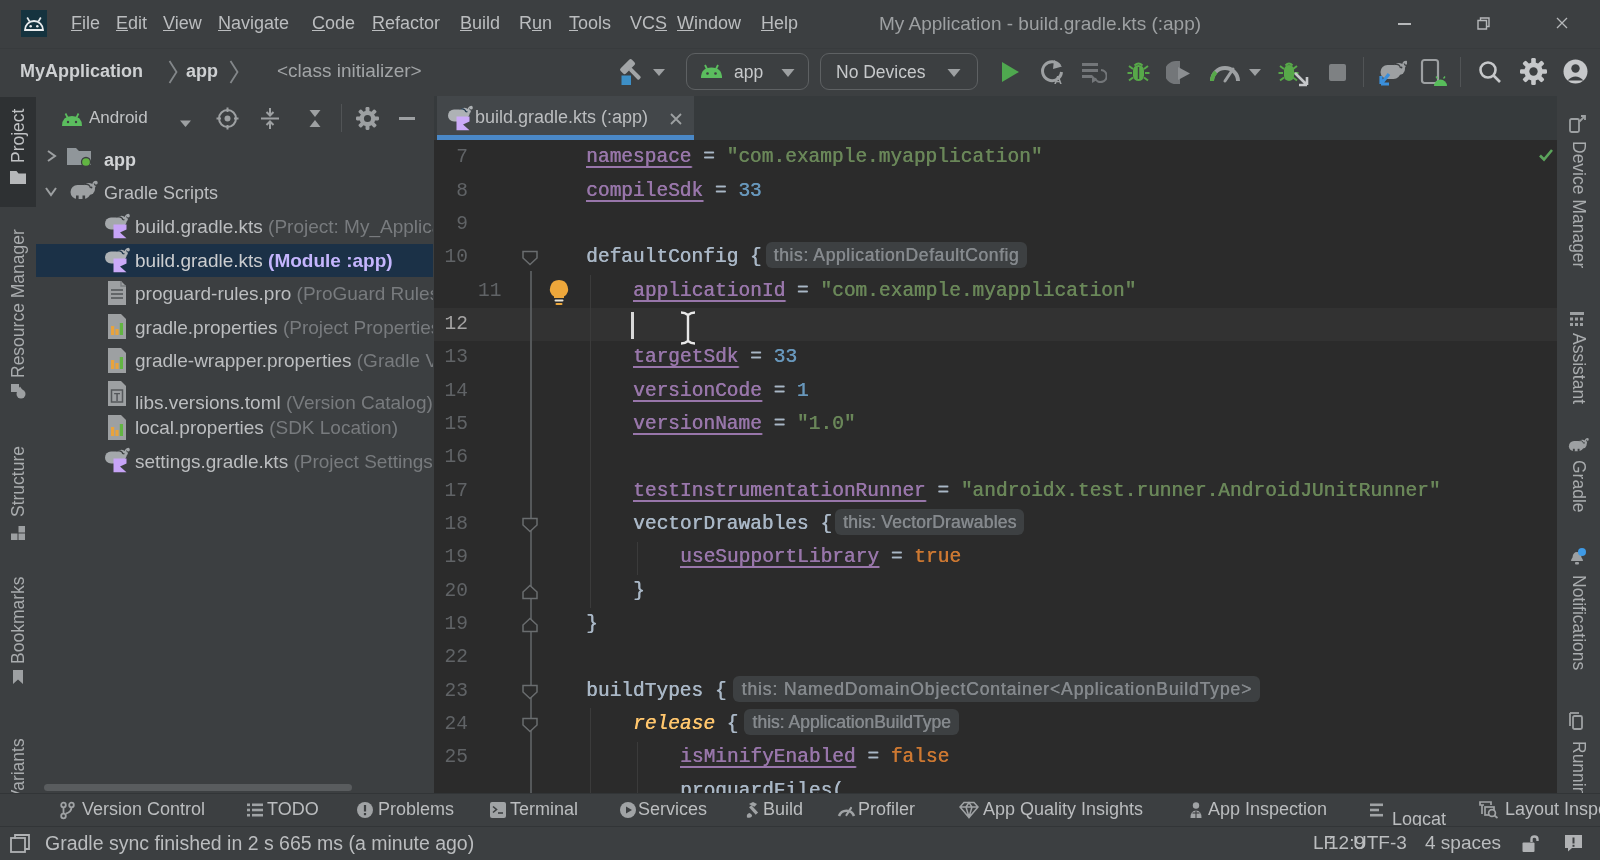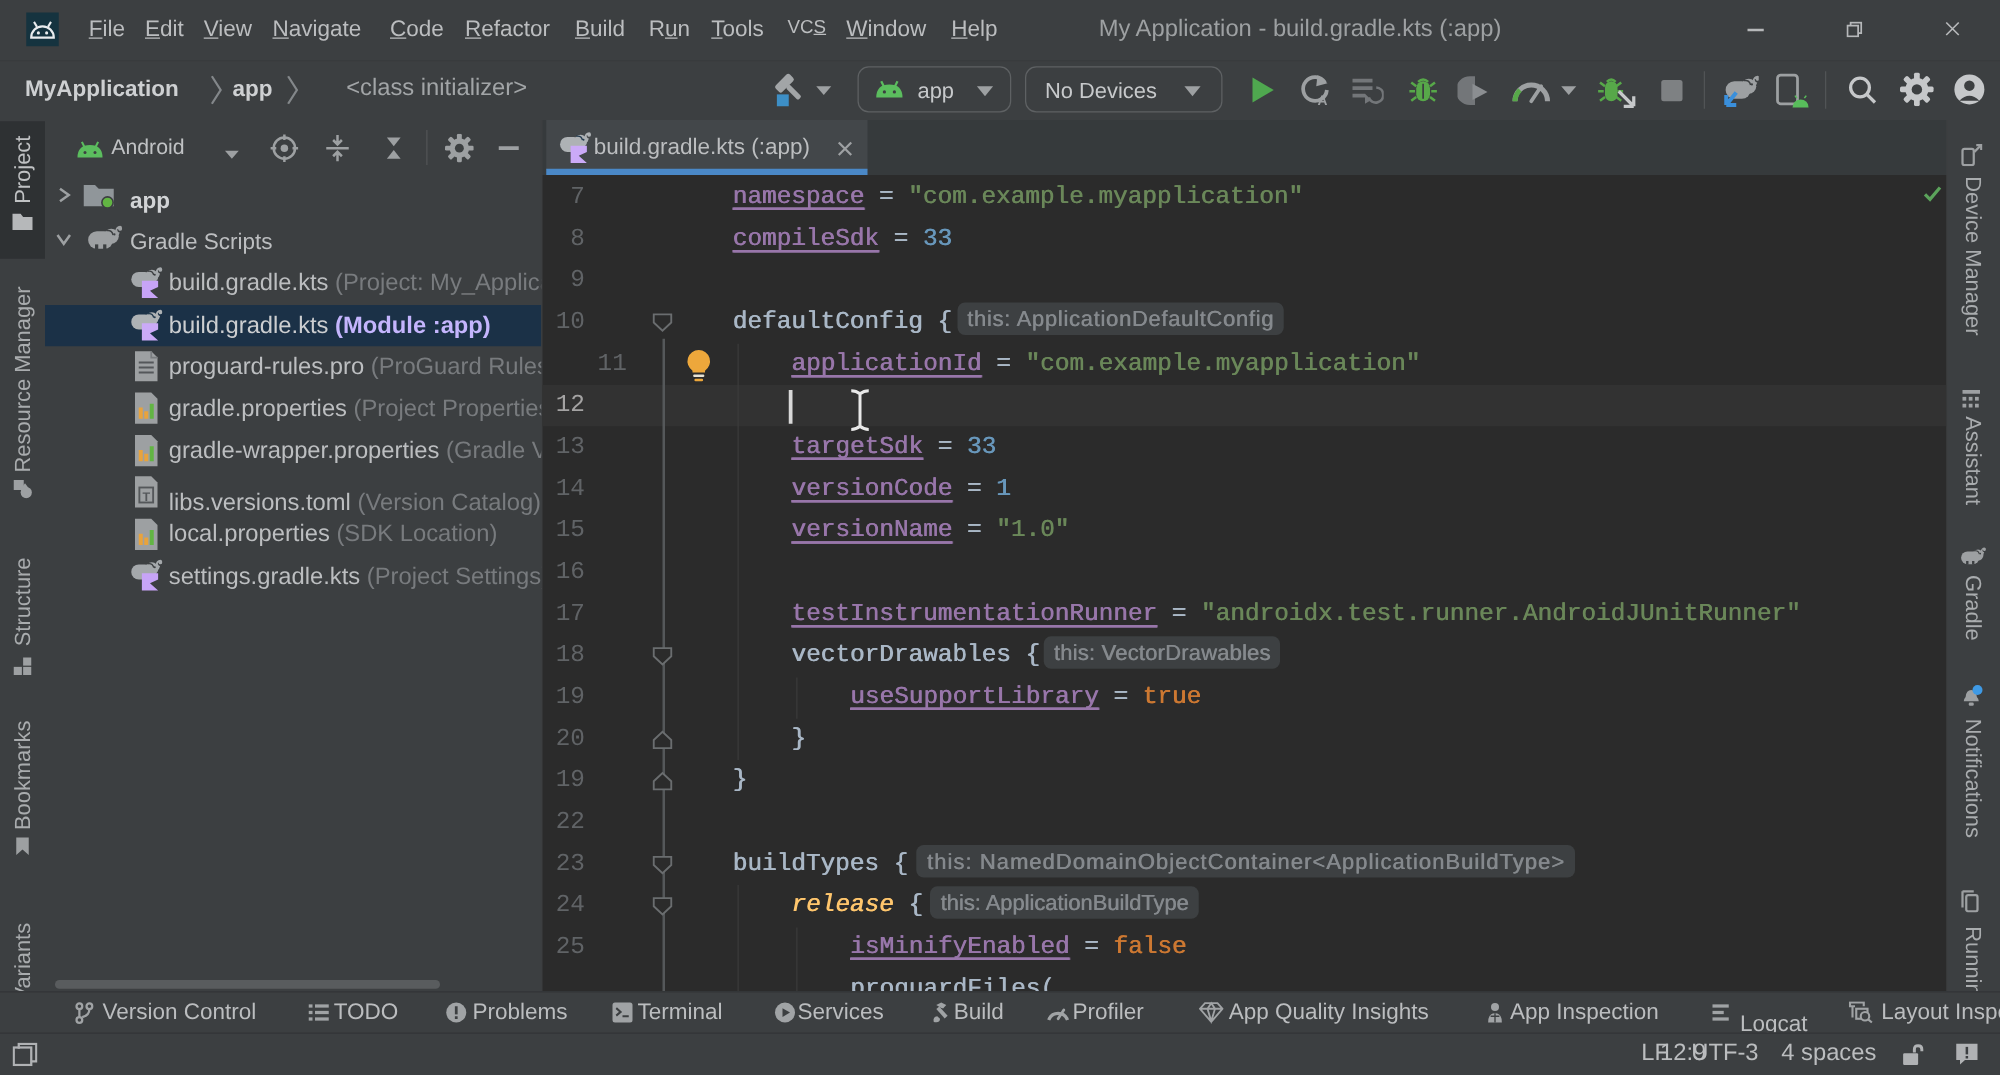--- a/index.html
+++ b/index.html
@@ -34,21 +34,21 @@
 </div>
 <div class="r txt" style="left:71px;top:13px;font-size:18px;"><u>F</u>ile</div>
 <div class="r txt" style="left:116px;top:13px;font-size:18px;"><u>E</u>dit</div>
 <div class="r txt" style="left:163px;top:13px;font-size:18px;"><u>V</u>iew</div>
 <div class="r txt" style="left:218px;top:13px;font-size:18px;"><u>N</u>avigate</div>
 <div class="r txt" style="left:312px;top:13px;font-size:18px;"><u>C</u>ode</div>
 <div class="r txt" style="left:372px;top:13px;font-size:18px;"><u>R</u>efactor</div>
 <div class="r txt" style="left:460px;top:13px;font-size:18px;"><u>B</u>uild</div>
 <div class="r txt" style="left:519px;top:13px;font-size:18px;">R<u>u</u>n</div>
 <div class="r txt" style="left:569px;top:13px;font-size:18px;"><u>T</u>ools</div>
-<div class="r txt" style="left:630px;top:13px;font-size:15px;">VC<u>S</u></div>
+<div class="r txt" style="left:630px;top:13px;font-size:18px;">VC<u>S</u></div>
 <div class="r txt" style="left:677px;top:13px;font-size:18px;"><u>W</u>indow</div>
 <div class="r txt" style="left:761px;top:13px;font-size:18px;"><u>H</u>elp</div>
 <div class="r" style="left:850px;top:13px;width:380px;text-align:center;color:#9da0a2;font-size:19px;white-space:nowrap;">My Application - build.gradle.kts (:app)</div>
 
 <div class="r" style="left:1398px;top:23px;width:13px;height:2px;background:#b6b8ba;"></div>
 <div class="r" style="left:1477px;top:17px;width:12px;height:12px;">
   <svg width="13" height="13" viewBox="0 0 13 13">
       <path d="M3.5 3.5 V1 H12 V9.5 H9.5 M1 3.5 H9.5 V12 H1 Z" fill="none" stroke="#b6b8ba" stroke-width="1.4"></path>
     </svg>
 </div>
@@ -764,20 +764,21 @@
   <div class="r txt" style="left:1505px;top:5px;font-size:18px;">Layout Inspector</div>
 </div>
 
 <div class="r" style="left:0;top:826px;width:1600px;height:34px;background:#3c3f41;border-top:1px solid #323537;">
   <div class="r" style="left:10px;top:7px;">
       <svg width="20" height="19" viewBox="0 0 20 19">
         <path d="M5 5 V1 H19 V15 H15" fill="none" stroke="#b0b2b4" stroke-width="1.8"></path>
         <rect x="1" y="4" width="14" height="14" fill="none" stroke="#b0b2b4" stroke-width="1.8"></rect>
       </svg>
     </div>
+  <div class="r txt" style="left:45px;top:5px;font-size:19.5px;">Gradle sync finished in 2 s 665 ms (a minute ago)</div>
   <div class="r txt" style="left:1328px;top:5px;font-size:19px;">12:9</div>
   <div class="r txt" style="left:1313px;top:5px;font-size:19px;">LF</div>
   <div class="r txt" style="left:1353px;top:5px;font-size:19px;">UTF-3</div>
   <div class="r txt" style="left:1425px;top:5px;font-size:19px;">4 spaces</div>
   <div class="r" style="left:1521px;top:7px;">
       <svg width="18" height="19" viewBox="0 0 18 19">
         <rect x="1.5" y="8.5" width="12" height="9.5" rx="1" fill="#b0b2b4"></rect>
         <path d="M10.5 8 V5.5 Q10.5 2.5 13.5 2.5 Q16.5 2.5 16.5 5.5 V7" fill="none" stroke="#b0b2b4" stroke-width="2.4"></path>
       </svg>
     </div>

